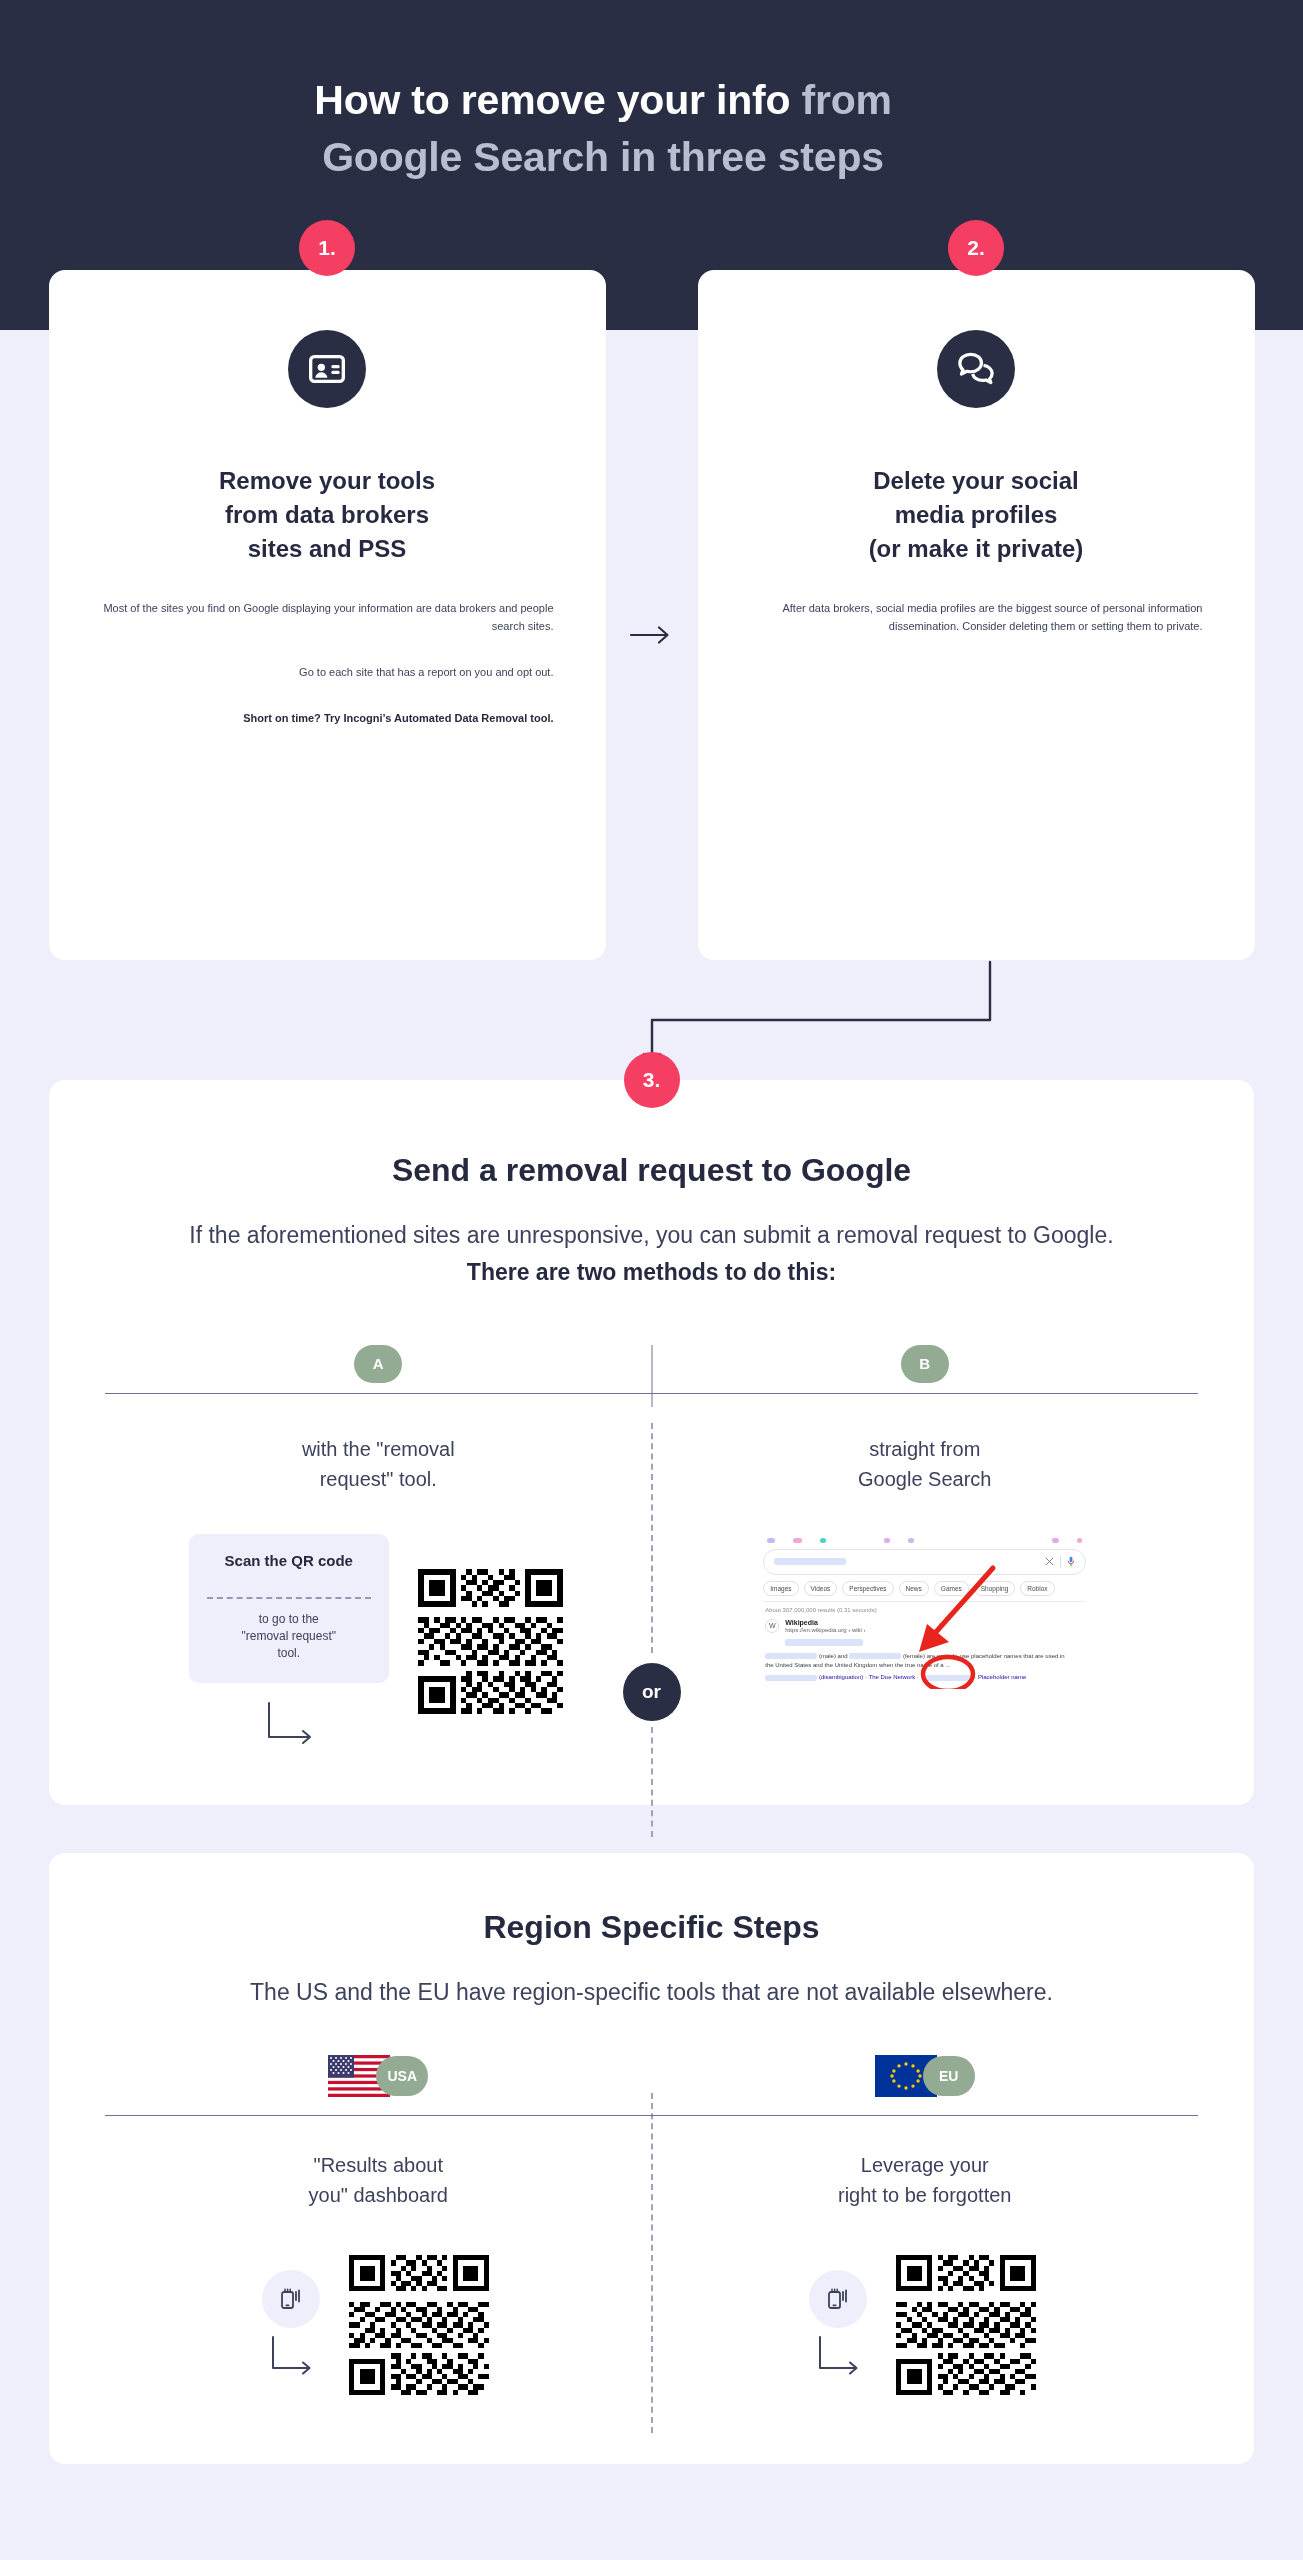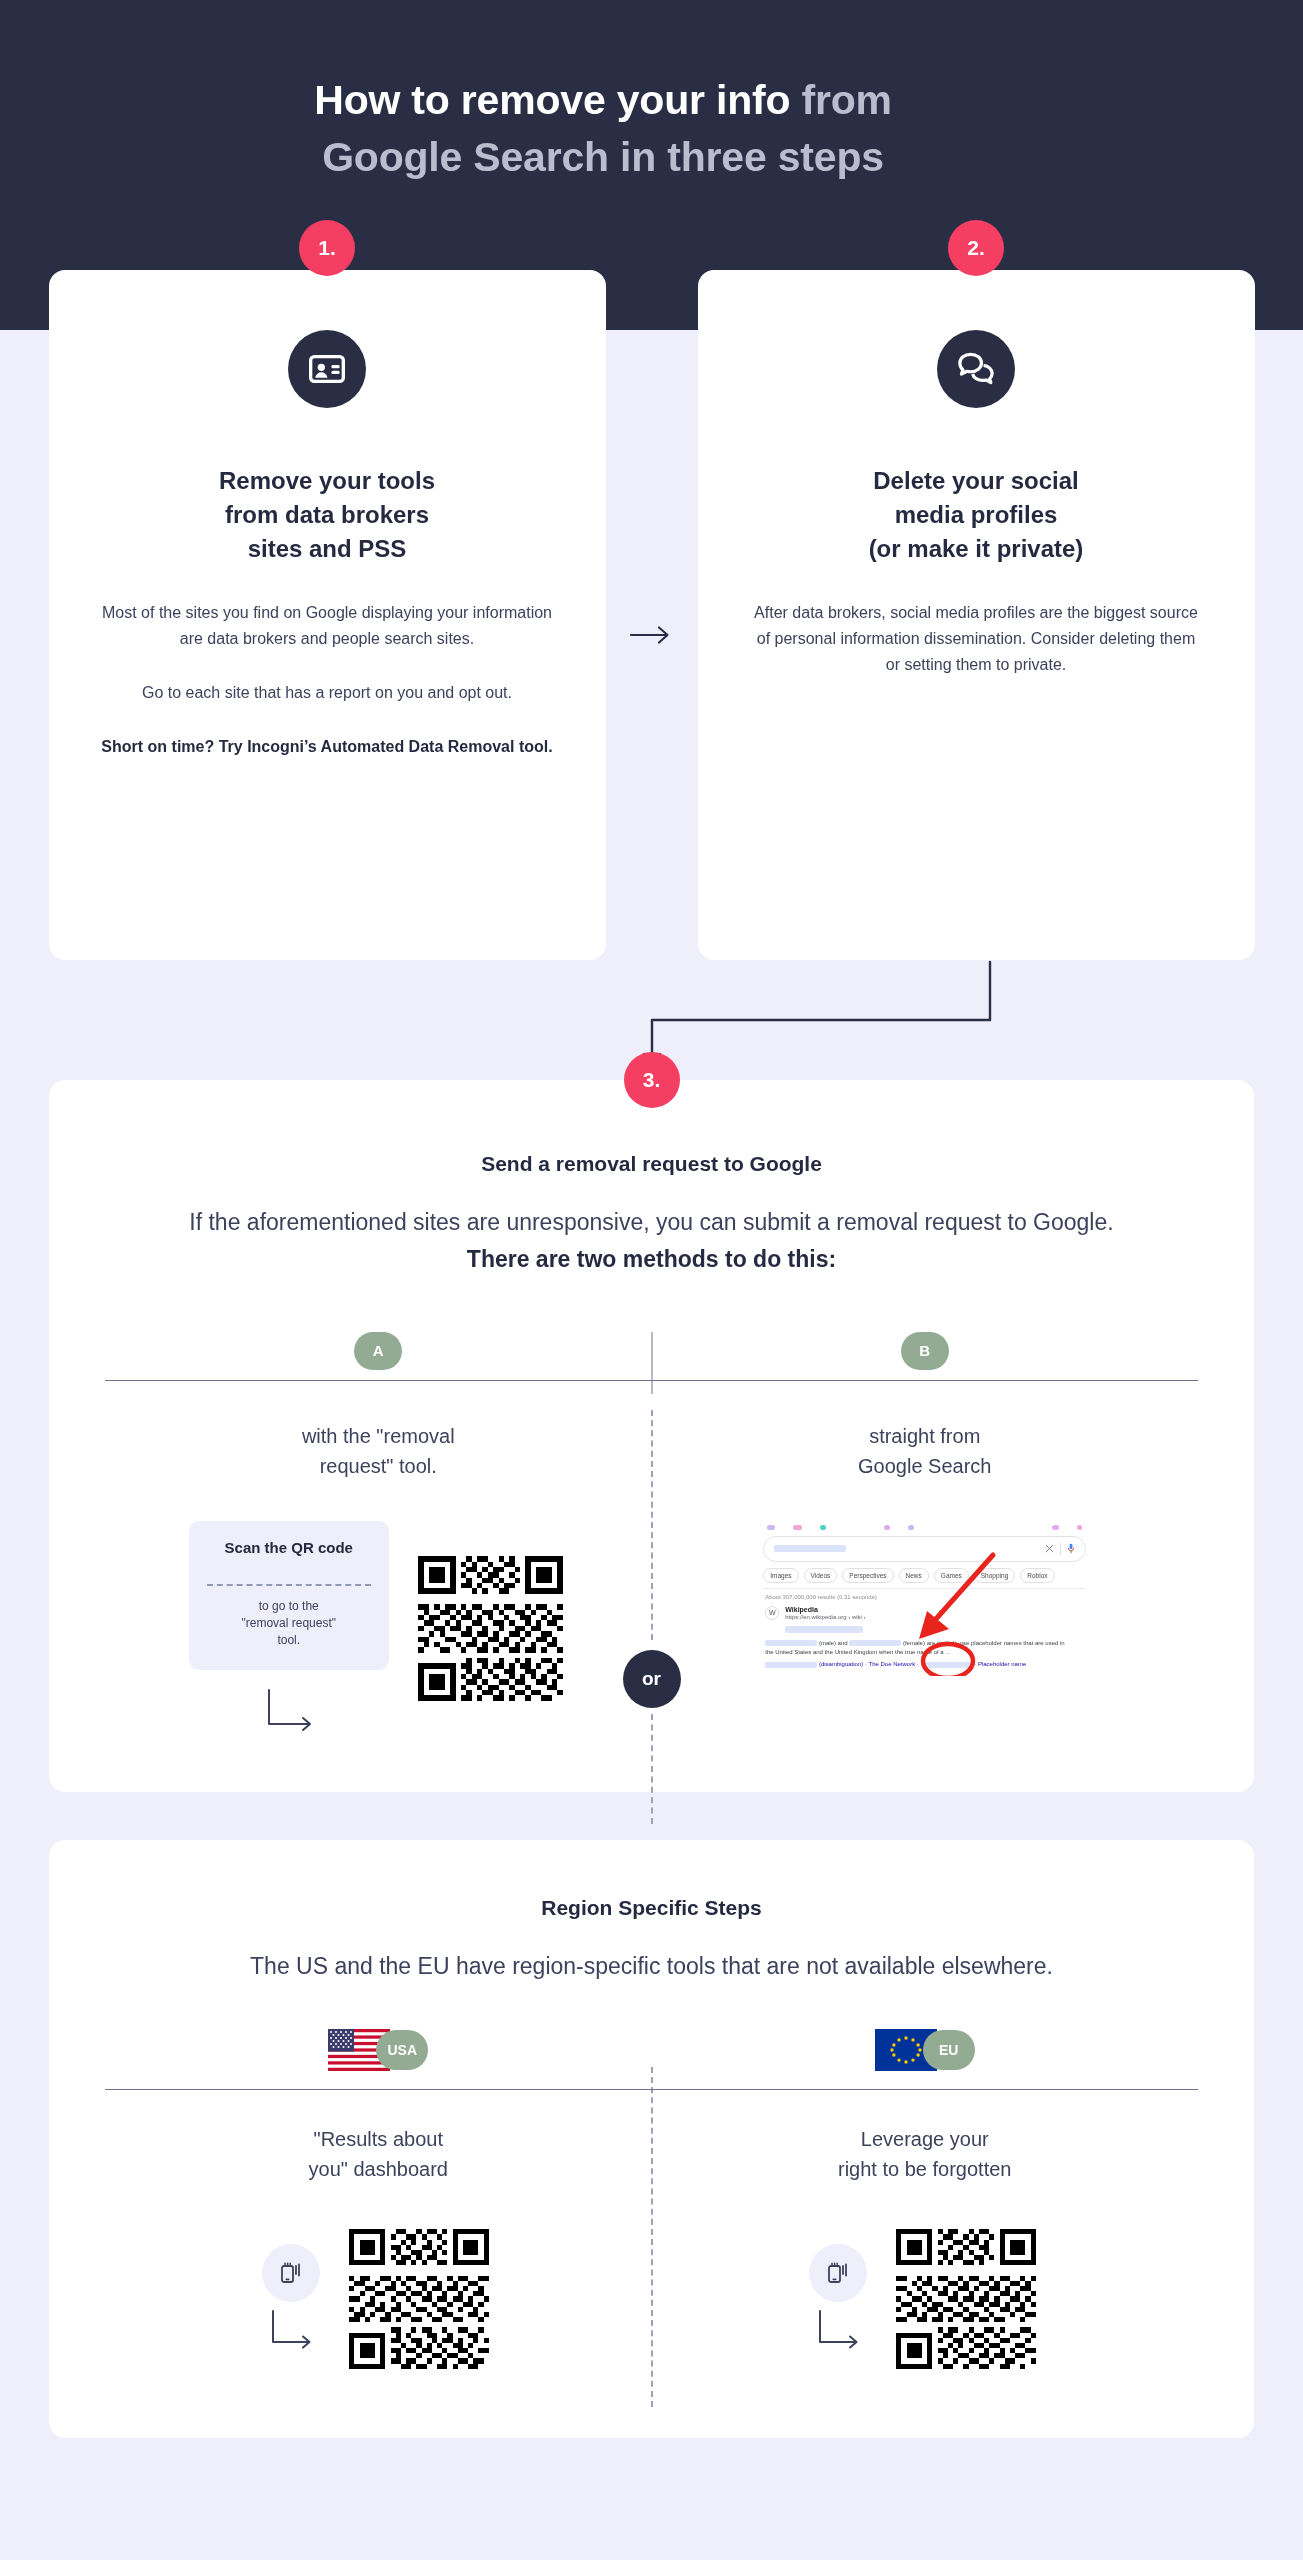--- a/index.html
+++ b/index.html
@@ -85,23 +85,24 @@
   .card-icon svg { display: block; }
 
   .card-title {
     font-size: 24px;
     font-weight: 700;
     line-height: 1.42;
     margin-bottom: 34px;
     color: #262a40;
   }
   .card-body {
-    font-size: 16px;
+    font-size: 11px;
     line-height: 1.62;
     color: #3d425c;
+    text-align: right;
   }
   .card-body p { margin-bottom: 28px; }
   .card-body p:last-child { margin-bottom: 0; }
   .card-body .strong { font-weight: 700; color: #262a40; }
 
   .mid-arrow {
     position: absolute;
     top: 622px;
     left: 50%;
     transform: translateX(-50%);
@@ -119,21 +120,21 @@
   .panel {
     position: relative;
     width: 1205px;
     margin: 0 auto;
     background: #ffffff;
     border-radius: 16px;
     padding: 72px 56px 56px;
   }
   .panel-title {
     text-align: center;
-    font-size: 21px;
+    font-size: 32px;
     font-weight: 700;
     color: #262a40;
     margin-bottom: 28px;
   }
   .panel-sub {
     text-align: center;
     font-size: 23px;
     line-height: 1.6;
     color: #3d425c;
     margin-bottom: 54px;

